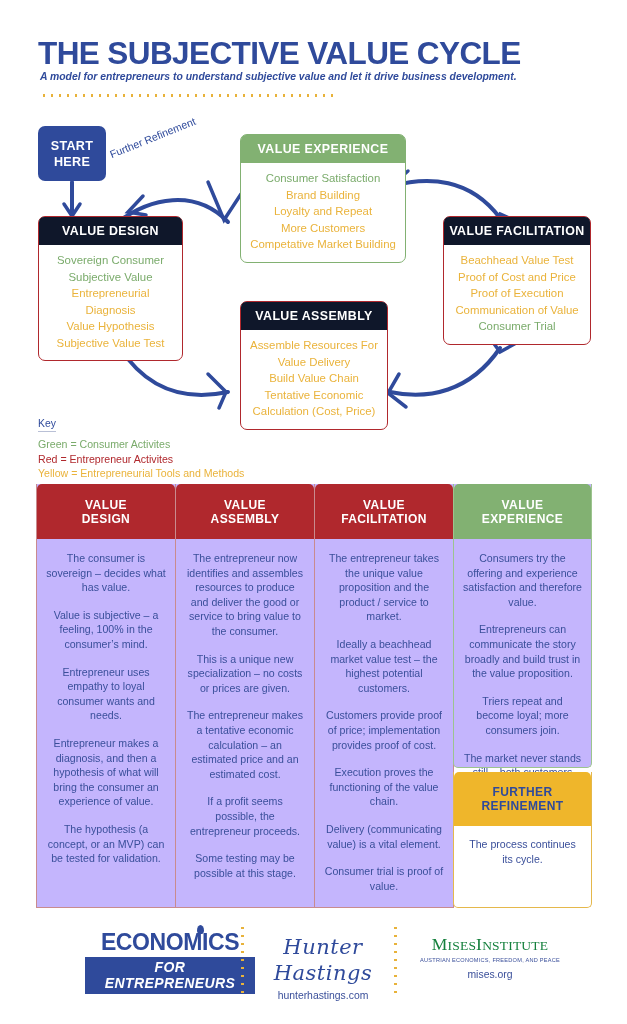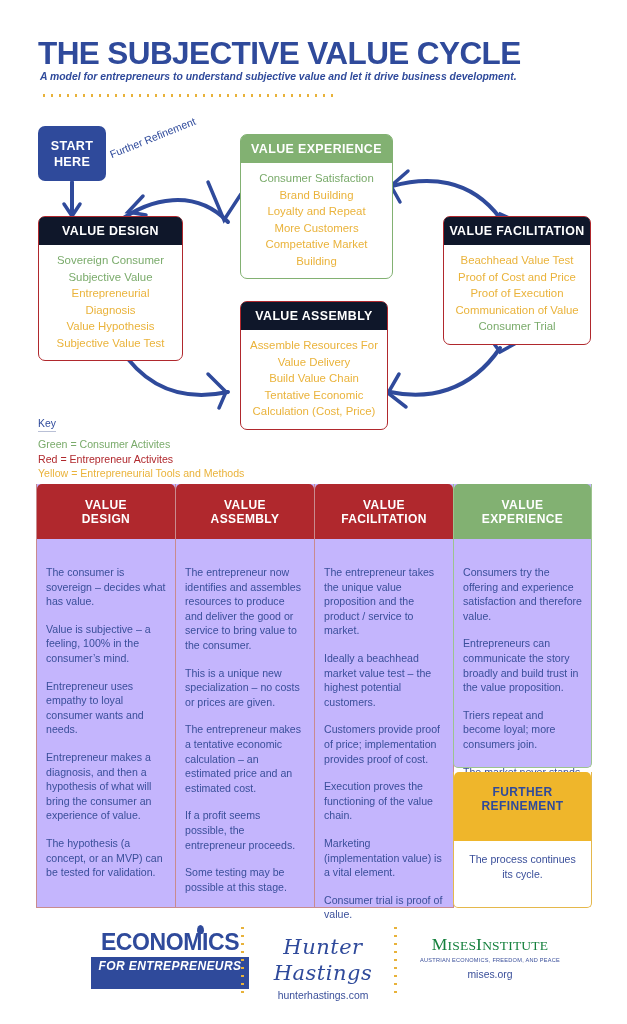--- a/index.html
+++ b/index.html
@@ -71,57 +71,57 @@
   .k-red{color:#b0282d;}
   .k-yellow{color:#eab33b;}
 
   
   .tablewrap{position:absolute;left:36px;top:484px;width:556px;height:424px;}
   .col{position:absolute;top:0;box-sizing:border-box;background:#c4b5fd;}
   .col .chead{
     color:#fff;font-size:12px;font-weight:bold;line-height:14px;letter-spacing:0.4px;
     text-align:center;padding:14px 4px 13px;border-radius:5px 5px 0 0;
   }
-  .col .cbody{padding:26px 9px 10px;text-align:left;}
+  .col .cbody{padding:12px 9px 10px;text-align:center;}
   .col .cbody p{
     margin:0 0 13px;font-size:10.6px;line-height:14.6px;color:#3a4f9a;
   }
   .col .cbody p:last-child{margin-bottom:0;}
   .col.red{border:1.1px solid #c98b8e;border-top:none;}
   .col.red .chead{background:#b0282d;}
   .col.green{border:1.1px solid #9cc48e;border-top:none;}
   .col.green .chead{background:#82b172;}
 
   .refinebox{
     position:absolute;box-sizing:border-box;background:#fff;
     border:1.1px solid #e5b84b;border-top:none;border-radius:0 0 5px 5px;
   }
   .refinebox .chead{
     background:#efb62b;color:#2f4a9b;font-size:12px;font-weight:bold;
-    line-height:14px;text-align:center;padding:13px 4px 28px;letter-spacing:0.4px;
+    line-height:14px;text-align:center;padding:13px 4px 13px;letter-spacing:0.4px;
     border-radius:5px 5px 0 0;
   }
   .refinebox .cbody{padding:11px 9px 12px;text-align:center;}
   .refinebox .cbody p{margin:0 0 12px;font-size:10.6px;line-height:14.6px;color:#3a4f9a;}
   .refinebox .cbody p:last-child{margin-bottom:0;}
 
   
   .footer{position:absolute;left:0;top:918px;width:627px;height:90px;}
   .logo-ee{position:absolute;left:85px;top:12px;width:170px;text-align:center;}
   .ee-top{
     font-size:23px;font-weight:bold;letter-spacing:-0.4px;color:#2f4a9b;
     line-height:25px;position:relative;display:inline-block;
   }
   .ee-pin{
     position:absolute;left:96px;top:-5px;width:7px;height:9px;
     background:#2f4a9b;border-radius:50% 50% 50% 50%/60% 60% 40% 40%;
   }
   .ee-bot{
-    background:#2f4a9b;color:#fff;font-size:12px;font-weight:bold;font-style:italic;
-    letter-spacing:0.4px;padding:2px 8px 16px;display:inline-block;margin-top:2px;
+    background:#2f4a9b;color:#fff;font-size:14px;font-weight:bold;font-style:italic;
+    letter-spacing:0.4px;padding:2px 8px 3px;display:inline-block;margin-top:2px;
   }
   .vdot{
     position:absolute;top:6px;width:3px;height:70px;
     background-image:radial-gradient(circle, #e8b23a 1.2px, rgba(0,0,0,0) 1.4px);
     background-size:3px 8px;background-repeat:repeat-y;
   }
   .logo-hh{position:absolute;left:258px;top:16px;width:130px;text-align:center;}
   .hh-name{
     font-family:"DejaVu Serif", serif;font-style:italic;font-size:21px;
     color:#2f4a9b;line-height:26px;letter-spacing:0.5px;
@@ -183,21 +183,21 @@
       <div class="nhead">VALUE DESIGN</div>
       <div class="nbody">
         <div class="green-t">Sovereign Consumer</div>
         <div class="green-t">Subjective Value</div>
         <div class="yellow-t">Entrepreneurial Diagnosis</div>
         <div class="yellow-t">Value Hypothesis</div>
         <div class="yellow-t">Subjective Value Test</div>
       </div>
     </div>
 
-    <div class="node green" style="left:240px;top:18px;width:153px;">
+    <div class="node green" style="left:240px;top:18px;width:166px;">
       <div class="nhead">VALUE EXPERIENCE</div>
       <div class="nbody">
         <div class="green-t">Consumer Satisfaction</div>
         <div class="yellow-t">Brand Building</div>
         <div class="yellow-t">Loyalty and Repeat</div>
         <div class="yellow-t">More Customers</div>
         <div class="yellow-t">Competative Market Building</div>
       </div>
     </div>
 
@@ -262,21 +262,21 @@
     <div class="col red" style="left:278px;width:140px;height:424px;">
       <div class="chead">
         <div>VALUE</div>
         <div>FACILITATION</div>
       </div>
       <div class="cbody">
         <p>The entrepreneur takes the unique value proposition and the product / service to market.</p>
         <p>Ideally a beachhead market value test – the highest potential customers.</p>
         <p>Customers provide proof of price; implementation provides proof of cost.</p>
         <p>Execution proves the functioning of the value chain.</p>
-        <p>Marketing (implementation value) is a vital element.</p>
+        <p>Delivery (communicating value) is a vital element.</p>
         <p>Consumer trial is proof of value.</p>
       </div>
     </div>
 
     <div class="col green" style="left:417px;width:139px;height:284px;border-radius:0 0 5px 5px;">
       <div class="chead">
         <div>VALUE</div>
         <div>EXPERIENCE</div>
       </div>
       <div class="cbody">

